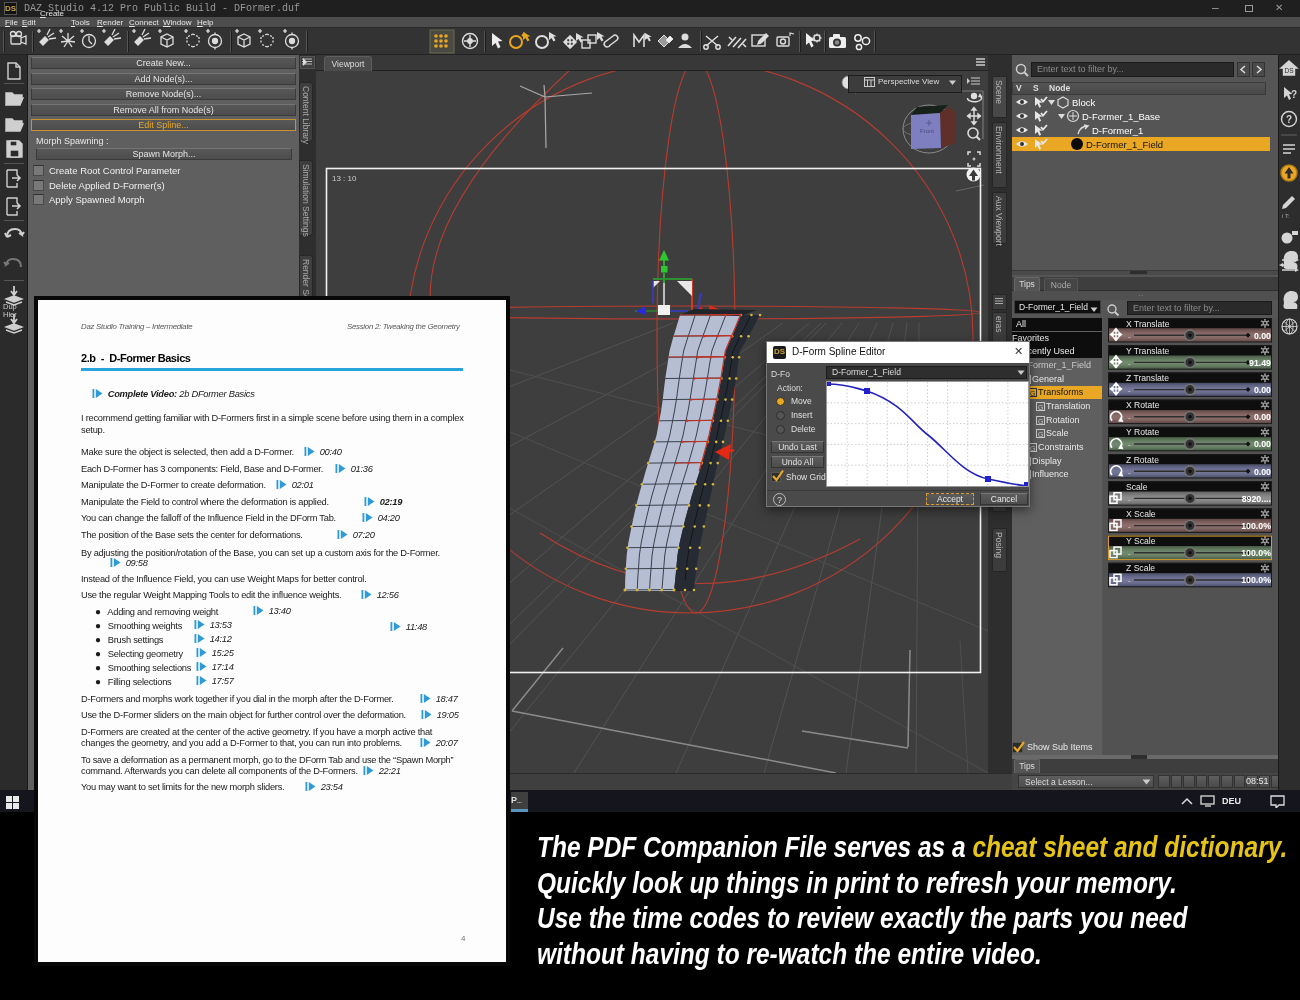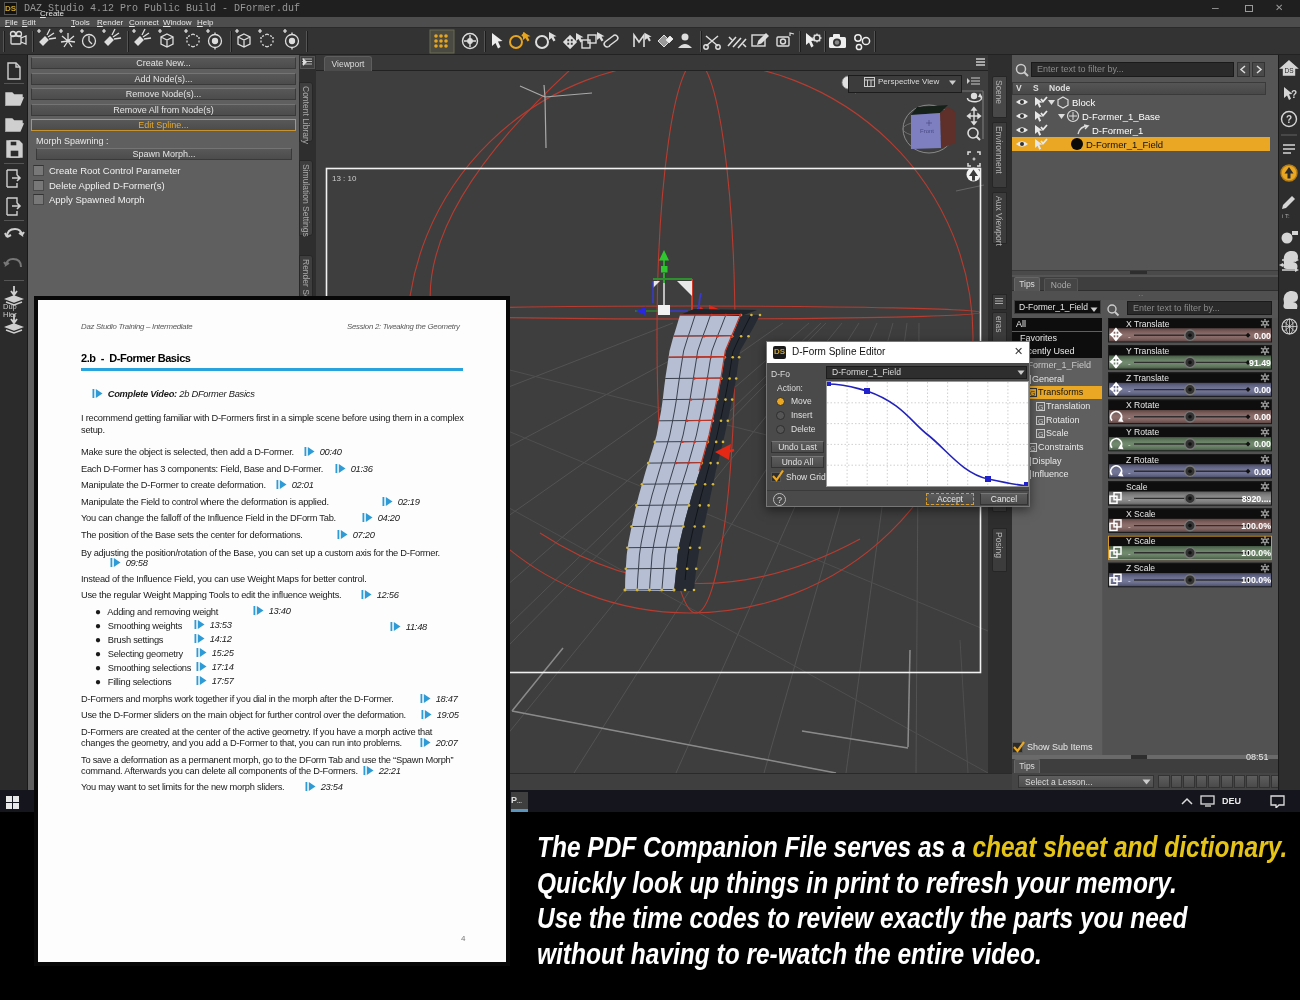--- a/index.html
+++ b/index.html
@@ -578,21 +578,21 @@
 <svg class="abs" style="left:1090px;top:307px" width="8" height="6">
     <path d="M0.5,0.5 l3.5,4.5 l3.5,-4.5 z" fill="#ccc"></path>
   </svg>
 <svg class="abs" style="left:1106px;top:303px" width="14" height="14">
     <circle cx="6" cy="6" r="4" fill="none" stroke="#ccc" stroke-width="1.4"></circle>
     <line x1="9" y1="9" x2="12.5" y2="12.5" stroke="#ccc" stroke-width="1.8"></line>
   </svg>
 <div class="abs" style="left:1127px;top:301px;width:145px;height:14px;background:#2a2a2a;border:1px solid #1a1a1a;color:#8a8a8a;font-size:9px;line-height:12px;padding-left:5px;">Enter text to filter by...</div>
 <div class="abs" style="left:1012px;top:318px;width:90px;height:437px;background:#5f5f5f;"></div>
 <div class="abs" style="left:1012px;top:318px;width:90px;height:13px;background:#0d0d0d;color:#e8e8e8;font-size:9px;line-height:12px;padding-left:4px;">All</div>
-<div class="abs" style="left:1012px;top:331.65px;width:90px;height:13px;background:#0d0d0d;color:#e8e8e8;font-size:9px;line-height:12px;padding-left:8px;">Favorites</div>
+<div class="abs" style="left:1012px;top:331.65px;width:90px;height:13px;background:#0d0d0d;color:#e8e8e8;font-size:9px;line-height:12px;padding-left:0;">Favorites</div>
 <div class="abs" style="left:1012px;top:345.29999999999995px;width:90px;height:13px;background:#0d0d0d;color:#e8e8e8;font-size:9px;line-height:12px;padding-left:4px;">Recently Used</div>
 <div class="abs" style="left:1016px;top:358.94999999999993px;width:86px;height:13px;color:#c9c9c9;font-size:9px;line-height:12px;padding-left:2px;">D-Former_1_Field</div>
 <div class="abs" style="left:1020px;top:372.5999999999999px;width:82px;height:13px;color:#e8e8e8;font-size:9px;line-height:12px;padding-left:12px;">General</div>
 <svg class="abs" style="left:1022px;top:374.5999999999999px" width="9" height="9">
     <rect x="0.5" y="0.5" width="8" height="8" fill="none" stroke="#ccc"></rect>
     <text x="2" y="7.5" font-size="7" fill="#ccc" font-family="Liberation Sans">G</text>
   </svg>
 <div class="abs" style="left:1012px;top:386.2499999999999px;width:90px;height:13px;background:transparent;"></div>
 <div class="abs" style="left:1026px;top:386.2499999999999px;width:76px;height:13px;background:#e9a724;color:#111;font-size:9px;line-height:12px;padding-left:12px;">Transforms</div>
 <svg class="abs" style="left:1028px;top:388.2499999999999px" width="9" height="9">
@@ -982,21 +982,21 @@
 <div class="abs" style="left:511px;top:809px;width:17px;height:3px;background:#5a95c0;"></div>
 <div class="abs" style="left:511px;top:795px;color:#ddd;font-size:9px;font-weight:bold;">P<span style="font-size:6px;">...</span></div>
 <svg class="abs" style="left:1181px;top:797px" width="12" height="9">
     <path d="M1,7 l5,-5 l5,5" stroke="#ddd" stroke-width="1.5" fill="none"></path>
   </svg>
 <svg class="abs" style="left:1200px;top:795px" width="15" height="12">
     <rect x="1" y="1" width="13" height="8" fill="none" stroke="#ddd" stroke-width="1.3"></rect>
     <path d="M5,11 h6" stroke="#ddd" stroke-width="1.3"></path>
   </svg>
 <div class="abs" style="left:1222px;top:796px;color:#e8e8e8;font-size:9px;font-weight:bold;">DEU</div>
-<div class="abs" style="left:1246px;top:752px;color:#e8e8e8;font-size:9px;">08:51</div>
+<div class="abs" style="left:1246px;top:776px;color:#e8e8e8;font-size:9px;">08:51</div>
 <svg class="abs" style="left:1270px;top:795px" width="15" height="13">
     <path d="M1,1 h13 v9 h-5 l-3,3 v-3 h-5 z" fill="none" stroke="#ddd" stroke-width="1.3"></path>
   </svg>
 <div class="abs" style="left:766px;top:341px;width:264px;height:166px;background:#4a4a4a;border:1px solid #777;box-shadow:0 3px 10px rgba(0,0,0,0.5);">
     <div class="abs" style="left:0;top:0;width:262px;height:21px;background:#fff;">
       <div class="abs" style="left:6px;top:4px;width:13px;height:13px;background:#1a1a1a;border-radius:2px;color:#c8a435;font-size:8px;font-weight:bold;text-align:center;line-height:12px;">DS</div>
       <div class="abs" style="left:25px;top:4px;color:#111;font-size:10px;">D-Form Spline Editor</div>
       <div class="abs" style="left:247px;top:3px;color:#333;font-size:11px;">✕</div>
     </div>
     <div class="abs" style="left:4px;top:27px;color:#ddd;font-size:8.5px;">D-Fo</div>
@@ -1064,21 +1064,21 @@
       <div class="abs" style="left:297px;top:163.5px;white-space:nowrap;"><span style="display:inline-block;vertical-align:-1px;width:11px;height:9px;"><svg width="11" height="9" viewBox="0 0 11 9">
             <rect x="0.5" y="0" width="1.8" height="9" fill="#2e9bd6"></rect>
             <polygon points="3.8,0 3.8,9 10.5,4.5" fill="#2e9bd6"></polygon>
           </svg></span>&nbsp;&nbsp;<i>01:36</i></div>
       <div class="abs" style="left:43px;top:180px;white-space:nowrap;">Manipulate the D-Former to create deformation.</div>
       <div class="abs" style="left:238px;top:180px;white-space:nowrap;"><span style="display:inline-block;vertical-align:-1px;width:11px;height:9px;"><svg width="11" height="9" viewBox="0 0 11 9">
             <rect x="0.5" y="0" width="1.8" height="9" fill="#2e9bd6"></rect>
             <polygon points="3.8,0 3.8,9 10.5,4.5" fill="#2e9bd6"></polygon>
           </svg></span>&nbsp;&nbsp;<i>02:01</i></div>
       <div class="abs" style="left:43px;top:196.5px;white-space:nowrap;">Manipulate the Field to control where the deformation is applied.</div>
-      <div class="abs" style="left:344px;top:196.5px;white-space:nowrap;"><span style="display:inline-block;vertical-align:-1px;width:11px;height:9px;"><svg width="11" height="9" viewBox="0 0 11 9">
+      <div class="abs" style="left:326px;top:196.5px;white-space:nowrap;font-weight:bold;"><span style="display:inline-block;vertical-align:-1px;width:11px;height:9px;"><svg width="11" height="9" viewBox="0 0 11 9">
             <rect x="0.5" y="0" width="1.8" height="9" fill="#2e9bd6"></rect>
             <polygon points="3.8,0 3.8,9 10.5,4.5" fill="#2e9bd6"></polygon>
           </svg></span>&nbsp;&nbsp;<i>02:19</i></div>
       <div class="abs" style="left:43px;top:213px;white-space:nowrap;">You can change the falloff of the Influence Field in the DForm Tab.</div>
       <div class="abs" style="left:324px;top:213px;white-space:nowrap;"><span style="display:inline-block;vertical-align:-1px;width:11px;height:9px;"><svg width="11" height="9" viewBox="0 0 11 9">
             <rect x="0.5" y="0" width="1.8" height="9" fill="#2e9bd6"></rect>
             <polygon points="3.8,0 3.8,9 10.5,4.5" fill="#2e9bd6"></polygon>
           </svg></span>&nbsp;&nbsp;<i>04:20</i></div>
       <div class="abs" style="left:43px;top:229.5px;white-space:nowrap;">The position of the Base sets the center for deformations.</div>
       <div class="abs" style="left:299px;top:229.5px;white-space:nowrap;"><span style="display:inline-block;vertical-align:-1px;width:11px;height:9px;"><svg width="11" height="9" viewBox="0 0 11 9">

